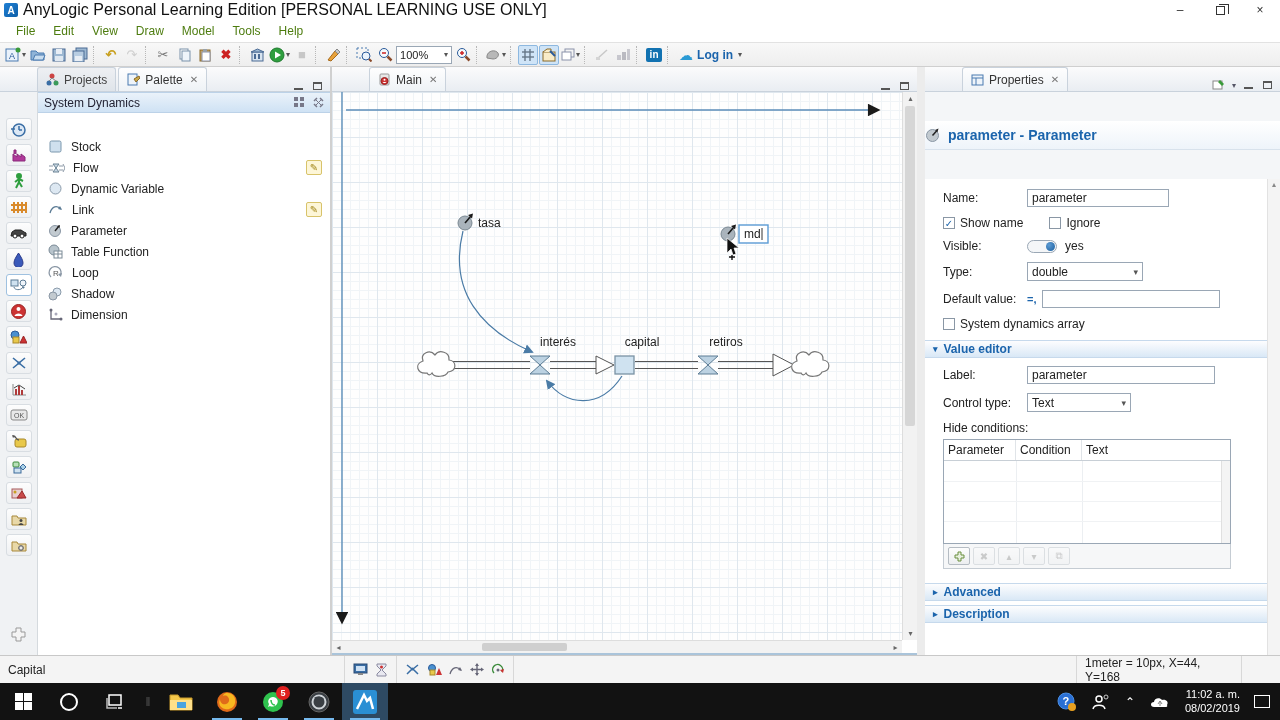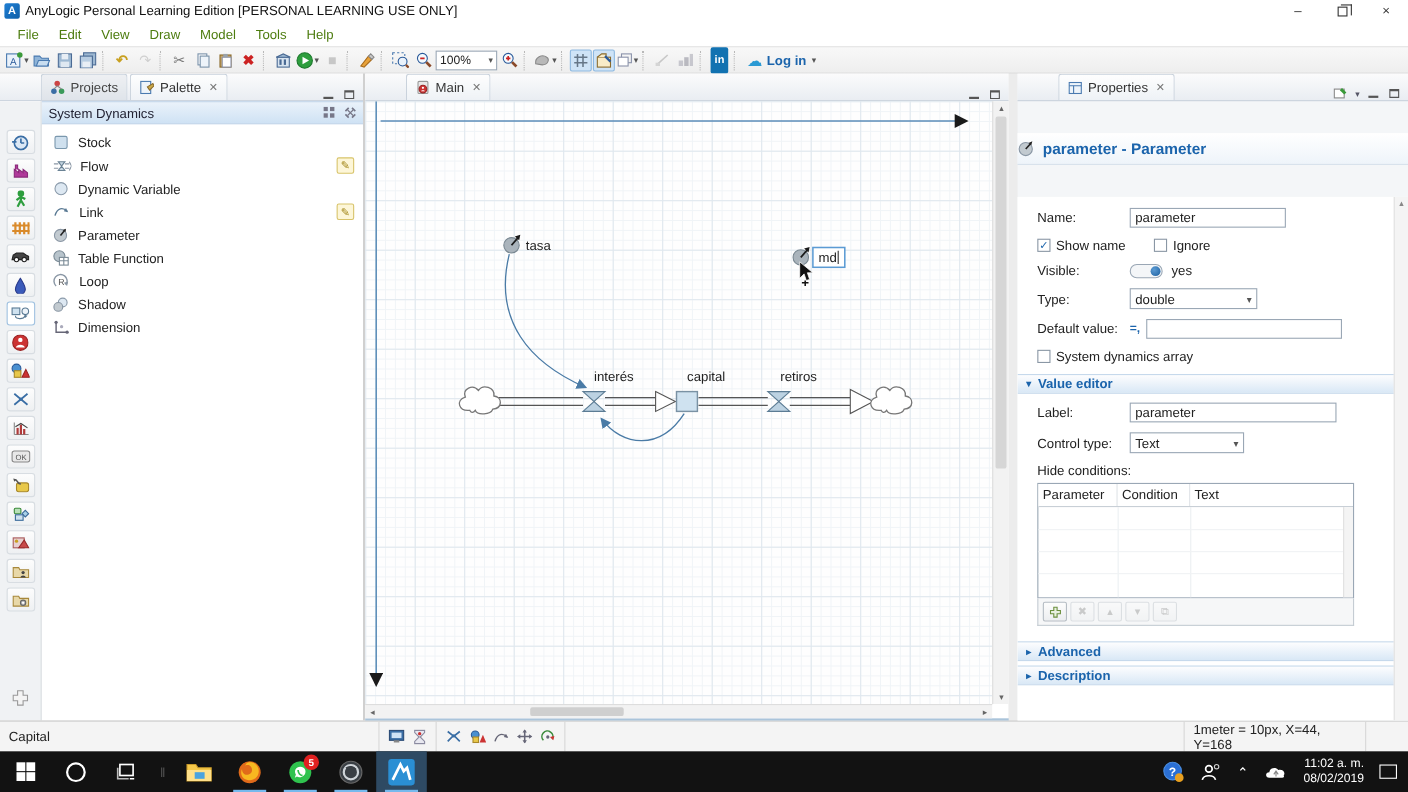--- a/index.html
+++ b/index.html
@@ -3,21 +3,21 @@
 <meta charset="utf-8">
 <style>
   * { margin:0; padding:0; box-sizing:border-box; }
   html,body { width:1280px; height:720px; overflow:hidden; }
   body { font-family:"Liberation Sans", sans-serif; font-size:12px; color:#222; background:#fff; }
   .screen { position:relative; width:1280px; height:720px; display:flex; flex-direction:column; }
 
   
   .titlebar { height:20px; background:#fff; display:flex; align-items:center; padding-left:4px; flex:0 0 auto; }
   .al-logo { width:14px; height:14px; background:linear-gradient(135deg,#1f7fd4,#0e5fa8); border-radius:2px; color:#fff; font-size:10px; font-weight:bold; display:flex; align-items:center; justify-content:center; margin-right:5px; }
-  .title-text { font-size:12px; color:#111; flex:1 1 auto; }
+  .title-text { font-size:16px; color:#111; flex:1 1 auto; }
   .win-controls { display:flex; height:20px; }
   .win-btn { width:40px; display:flex; align-items:center; justify-content:center; font-size:12px; color:#333; }
   .restore-glyph { width:9px; height:9px; border:1px solid #333; position:relative; }
   .restore-glyph:before { content:""; position:absolute; left:2px; top:-3px; width:9px; height:9px; border:1px solid #333; border-left:none; border-bottom:none; }
 
   
   .menubar { height:22px; display:flex; align-items:center; padding-left:8px; gap:2px; background:#fff; flex:0 0 auto; }
   .menu-item { padding:2px 8px; color:#4d7c0f; }
 
   
@@ -25,21 +25,21 @@
   .tsep { width:5px; height:18px; border-left:1px dotted #b8b8b8; margin:0 2px; }
   .tbtn { min-width:20px; height:20px; display:flex; align-items:center; justify-content:center; border-radius:2px; padding:0 1px; }
   .tbtn.active { background:#cfe4f7; border:1px solid #8db8e0; }
   .tbtn.disabled { opacity:.4; }
   .dd { font-size:8px; color:#555; margin-left:1px; }
   .glyph { font-size:13px; line-height:1; }
   .zoom-combo { width:56px; height:18px; border:1px solid #9aa7b5; background:#fff; display:flex; align-items:center; justify-content:space-between; padding:0 3px; font-size:11px; }
   .login-chip { display:flex; align-items:center; gap:4px; padding:0 4px; }
   .login-cloud { color:#2a9ad4; font-size:14px; }
   .login-label { color:#1b64ac; font-weight:bold; font-size:12px; }
-  .li-badge { width:16px; height:24px; background:#1272b1; color:#fff; font-size:10px; font-weight:bold; border-radius:2px; display:flex; align-items:center; justify-content:center; }
+  .li-badge { width:16px; height:14px; background:#1272b1; color:#fff; font-size:10px; font-weight:bold; border-radius:2px; display:flex; align-items:center; justify-content:center; }
 
   
   .workspace { flex:1 1 auto; display:flex; background:#e8e8e8; min-height:0; }
   .vsplit { width:2px; background:#d0d0d0; }
   .panel { background:#f4f6f8; display:flex; flex-direction:column; min-width:0; }
   .panel-tabbar { height:25px; background:linear-gradient(#fbfbfc,#e9edf2); border-bottom:1px solid #c9d2dc; display:flex; align-items:flex-end; flex:0 0 auto;padding-left:35px; }
   .ptab { height:24px; display:flex; align-items:center; gap:5px; padding:0 8px; font-size:12px; color:#333; border:1px solid #c9d2dc; border-bottom:none; border-radius:3px 3px 0 0; background:linear-gradient(#fefefe,#eef2f6); margin-left:2px; }
   .ptab.inactive { background:linear-gradient(#eef0f3,#dfe4ea); color:#444; }
   .tab-close { font-size:10px; color:#777; margin-left:2px; }
   .panel-minmax { margin-left:auto; display:flex; align-items:center; gap:6px; padding-right:6px; color:#555; }
@@ -51,21 +51,21 @@
   .left-body { flex:1 1 auto; display:flex; min-height:0; background:#fff; }
   .lib-strip { width:38px; background:#f0f2f4; border-right:1px solid #d5dade; display:flex; flex-direction:column; align-items:center; padding-top:26px; gap:4px; }
   .lib-btn { width:26px; height:22px; border:1px solid #d8dde2; border-radius:3px; background:linear-gradient(#fdfdfd,#eef0f2); display:flex; align-items:center; justify-content:center; }
   .lib-btn.sel { background:#ffffff; border-color:#9fc1e0; }
   .lib-plus { margin-top:auto; margin-bottom:10px; }
 
   
   .palette { flex:1 1 auto; display:flex; flex-direction:column; background:#fff; }
   .palette-header { height:21px; background:linear-gradient(#eaf2fa,#cfe2f4); border-top:1px solid #bcd2e8; border-bottom:1px solid #bcd2e8; display:flex; align-items:center; padding:0 6px; font-size:12px; color:#223; }
   .ph-icons { margin-left:auto; display:flex; gap:8px; color:#667; font-size:10px; }
-  .palette-items { padding-top:6px; }
+  .palette-items { padding-top:23px; }
   .pal-row { height:21px; display:flex; align-items:center; gap:8px; padding:0 8px 0 10px; font-size:12px; color:#222; }
   .pal-row .spacer { flex:1 1 auto; }
   .pencil-chip { width:16px; height:15px; background:#fdf6d8; border:1px solid #d8c36a; border-radius:2px; color:#a58a1e; font-size:10px; display:flex; align-items:center; justify-content:center; }
 
   
   .center { background:#fff; }
   .canvas-zone { flex:1 1 auto; position:relative; min-height:0; border-bottom:2px solid #aac4da; }
   .canvas { position:absolute; left:0; top:0; right:15px; bottom:13px;
     background-color:#fefefe;
     background-image:

